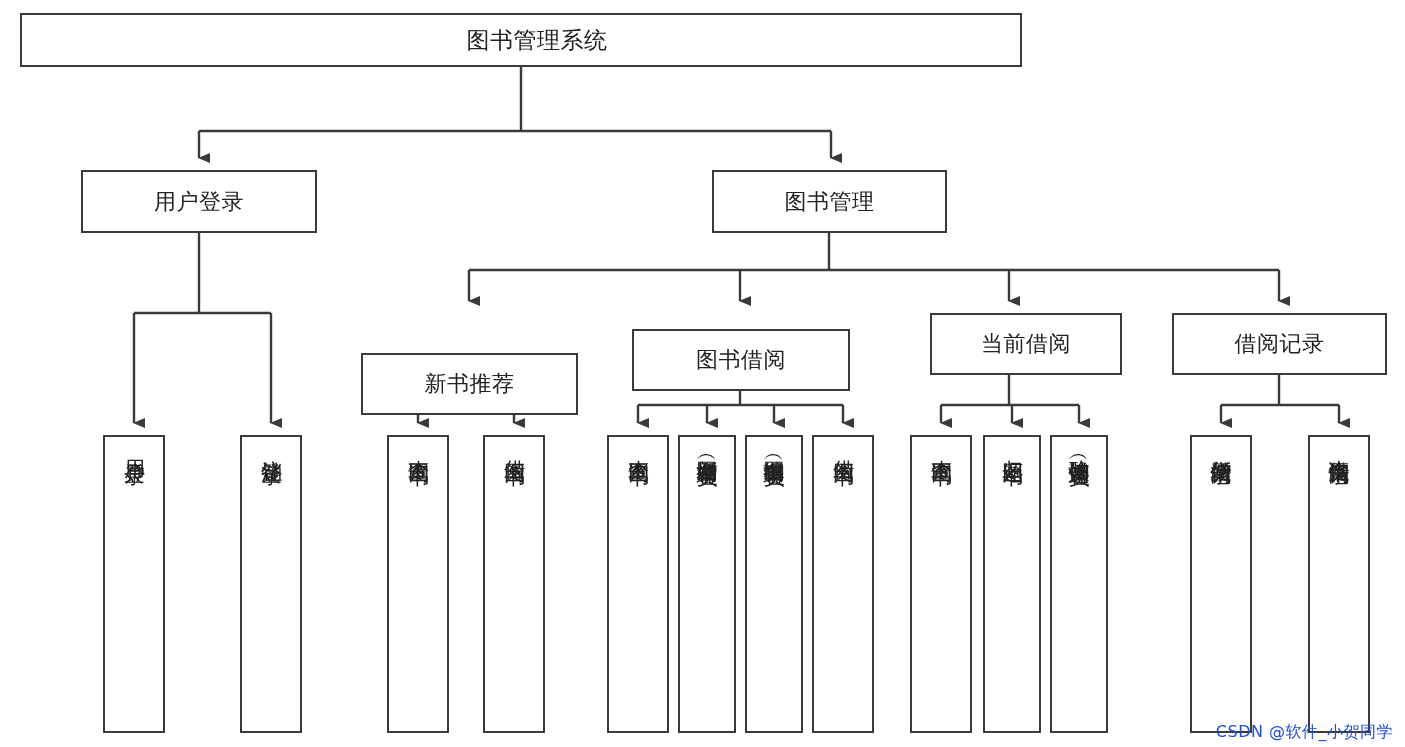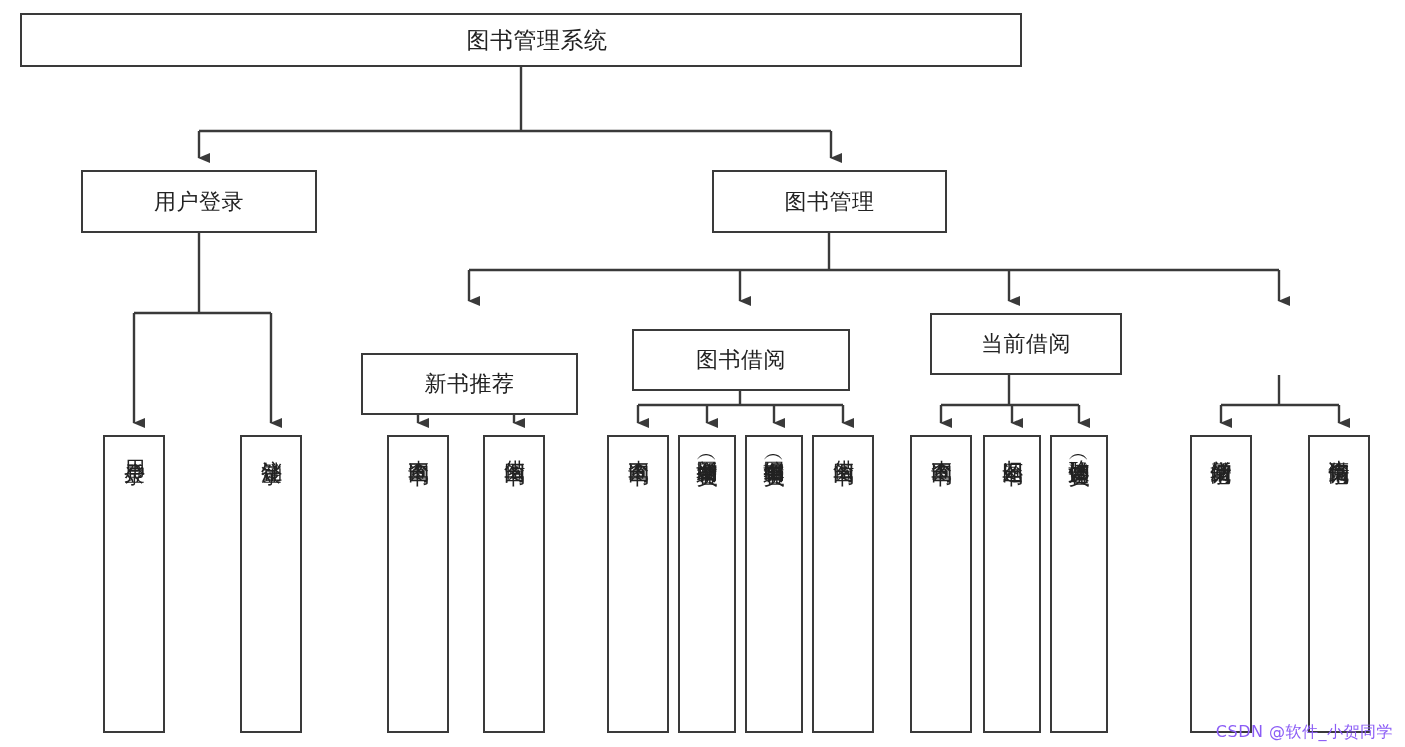--- a/index.html
+++ b/index.html
@@ -68,21 +68,21 @@
   }
   .node.leaf.tall-text .node-label {
     letter-spacing: 1px;
     line-height: 1.05;
   }
   .watermark {
     position: absolute;
     right: 12px;
     bottom: 4px;
     font-size: 16px;
-    color: #8b5cf6;
+    color: #1d4ed8;
     font-family: "DejaVu Sans", "Liberation Sans", sans-serif;
     white-space: nowrap;
     z-index: 5;
     letter-spacing: 0.5px;
   }
 </style>
 </head>
 <body>
 
 <div id="diagram-root">
@@ -150,20 +150,23 @@
 
   <div class="node level3" style="left:361px; top:313px; width:217px; height:62px;margin-top:40px;">
     <span class="node-label">新书推荐</span>
   </div>
   <div class="node level3" style="left:632px; top:313px; width:218px; height:62px;margin-top:16px;">
     <span class="node-label">图书借阅</span>
   </div>
   <div class="node level3" style="left:930px; top:313px; width:192px; height:62px;">
     <span class="node-label">当前借阅</span>
   </div>
+  <div class="node level3" style="left:1172px; top:313px; width:215px; height:62px;">
+    <span class="node-label">借阅记录</span>
+  </div>
 
   <div class="node leaf" style="left:103px; top:435px; width:62px; height:298px;">
     <span class="node-label">用户登录</span>
   </div>
   <div class="node leaf" style="left:240px; top:435px; width:62px; height:298px;">
     <span class="node-label">注销登录</span>
   </div>
 
   <div class="node leaf" style="left:387px; top:435px; width:62px; height:298px;">
     <span class="node-label">查询图书</span>

